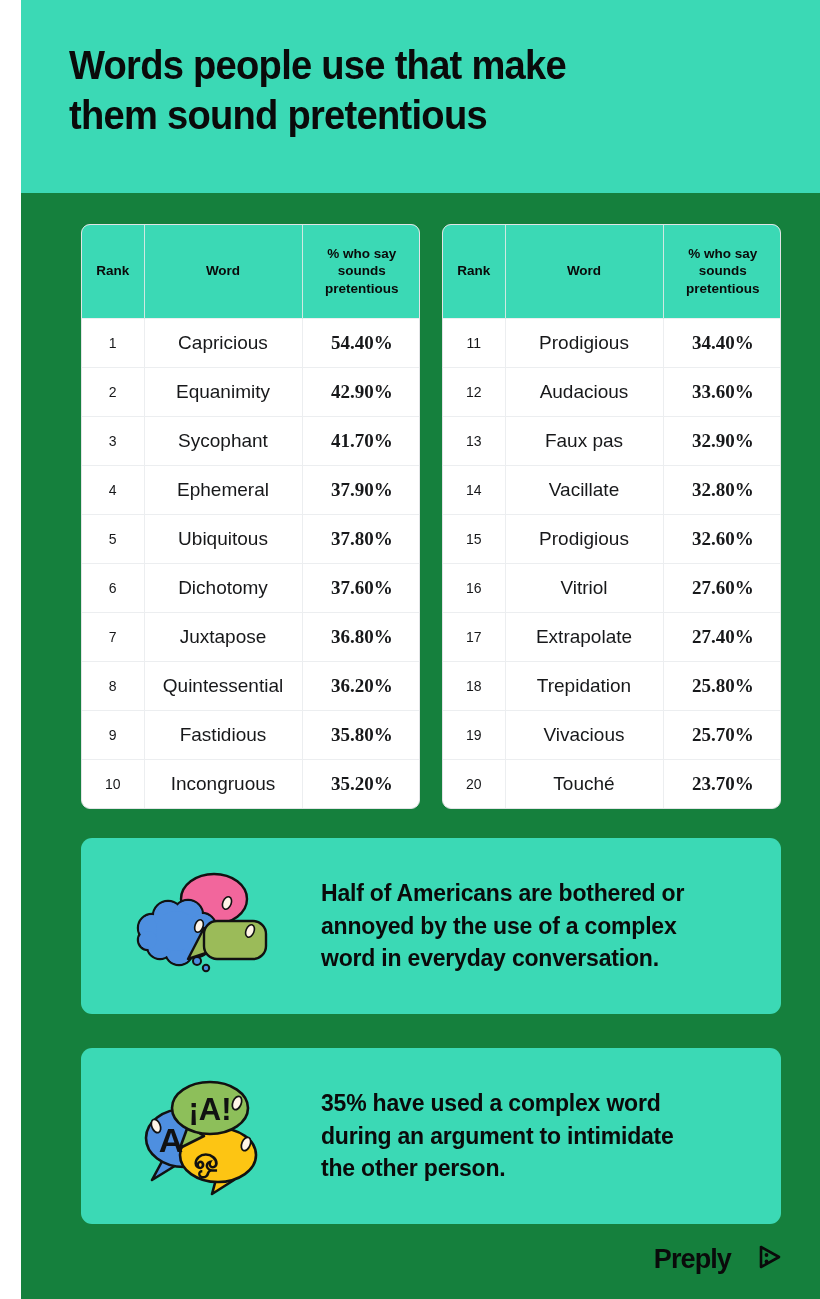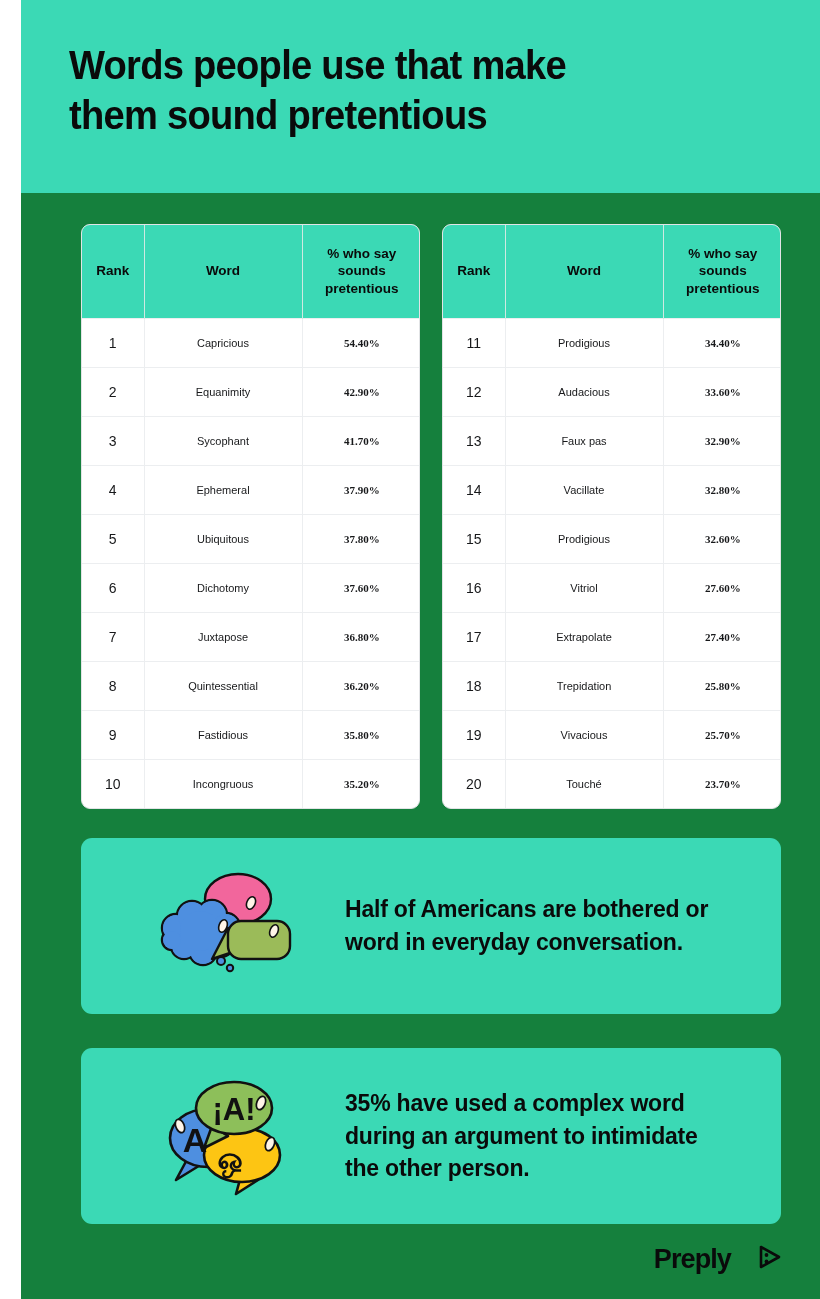--- a/index.html
+++ b/index.html
@@ -77,21 +77,21 @@
     text-align: center;
     border-right: 1px solid #cfe9e1;
   }
   .rank-table thead th:last-child { border-right: none; }
   .col-rank  { width: 62px; }
   .col-word  { width: 158px; }
   .col-pct   { width: 119px; }
 
   .rank-table tbody td {
     height: 49px;
-    font-size: 11px;
+    font-size: 19px;
     color: #17181a;
     text-align: center;
     border-top: 1px solid #eceef0;
     border-right: 1px solid #eceef0;
     vertical-align: middle;
     padding: 0 4px;
   }
   .rank-table tbody td:last-child { border-right: none; }
   .rank-table tbody td.cell-rank { font-weight: 400; font-size: 14px; }
   .rank-table tbody td.cell-word { font-weight: 400; }
@@ -99,21 +99,20 @@
 
   
   .callout {
     position: absolute;
     left: 60px;
     width: 700px;
     background: #3BD9B5;
     border-radius: 11px;
     display: flex;
     align-items: center;
-    padding-left: 24px;
   }
   #callout-1 { top: 838px; height: 176px; }
   #callout-2 { top: 1048px; height: 176px; }
 
   .callout-icon {
     width: 240px;
     min-width: 240px;
     height: 100%;
     display: flex;
     align-items: center;
@@ -340,20 +339,21 @@
         <circle cx="71" cy="90" r="4" fill="#4E8FE0" stroke="#111" stroke-width="2"></circle>
         <circle cx="80" cy="97" r="3.2" fill="#4E8FE0" stroke="#111" stroke-width="2"></circle>
 
         <path d="M78 57 L62 88 L86 80 Z" fill="#9BBB59" stroke="#111" stroke-width="2.4" stroke-linejoin="round"></path>
         <rect x="78" y="50" width="62" height="38" rx="13" fill="#9BBB59" stroke="#111" stroke-width="2.4"></rect>
         <ellipse cx="124" cy="60" rx="4" ry="6.5" fill="#FFF5E8" stroke="#111" stroke-width="1.6" transform="rotate(22 124 60)"></ellipse>
       </svg>
     </div>
     <div class="callout-text">
       <div>Half of Americans are bothered or</div>
+      <div>annoyed by the use of a complex</div>
       <div>word in everyday conversation.</div>
     </div>
   </div>
 
   <div class="callout" id="callout-2">
     <div class="callout-icon">
       <svg width="150" height="120" viewBox="0 0 150 120" aria-hidden="true">
 
         <path d="M40 78 L26 104 L52 88 Z" fill="#4E8FE0" stroke="#111" stroke-width="2.6" stroke-linejoin="round"></path>
         <ellipse cx="58" cy="62" rx="38" ry="29" fill="#4E8FE0" stroke="#111" stroke-width="2.6"></ellipse>

